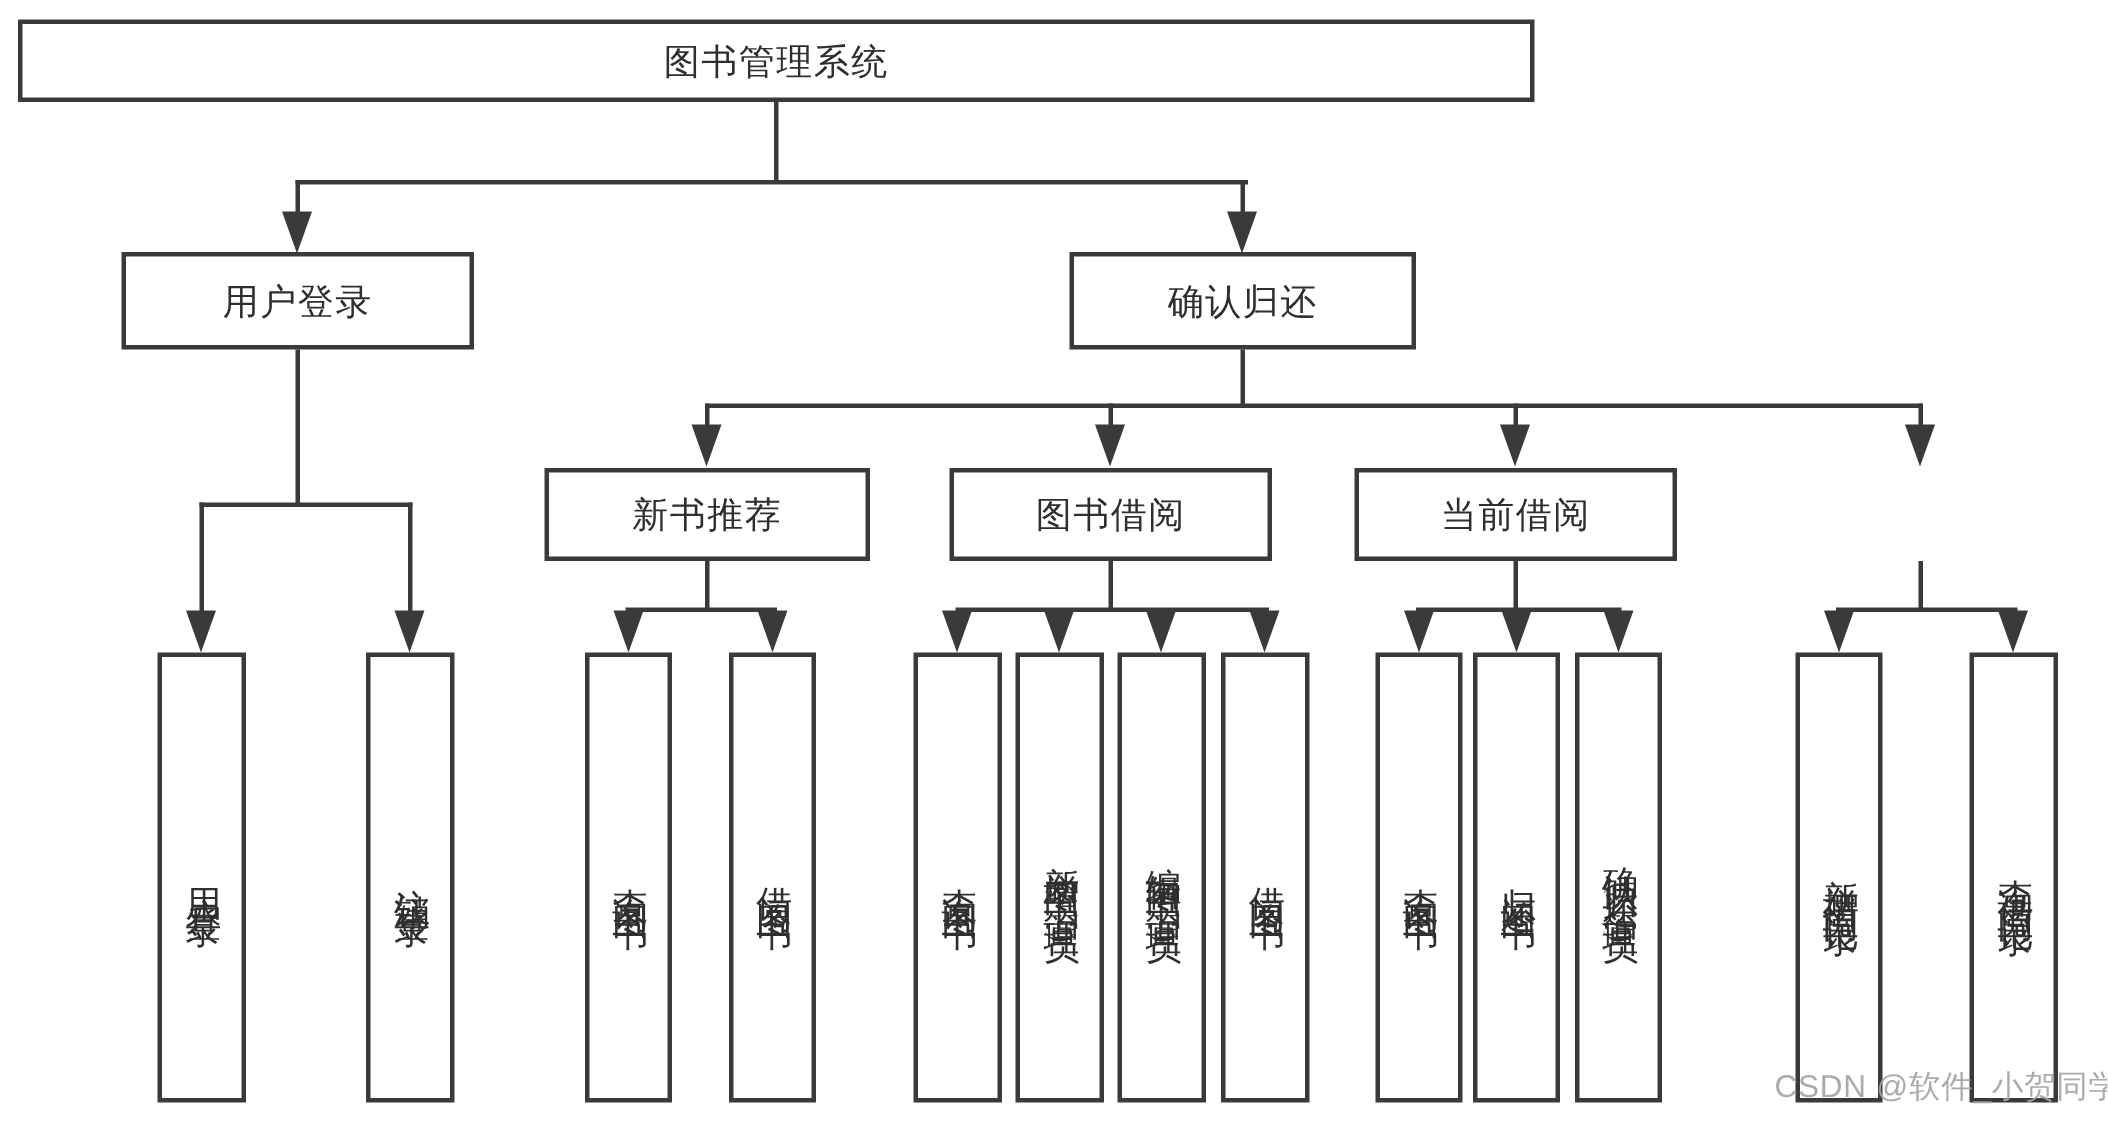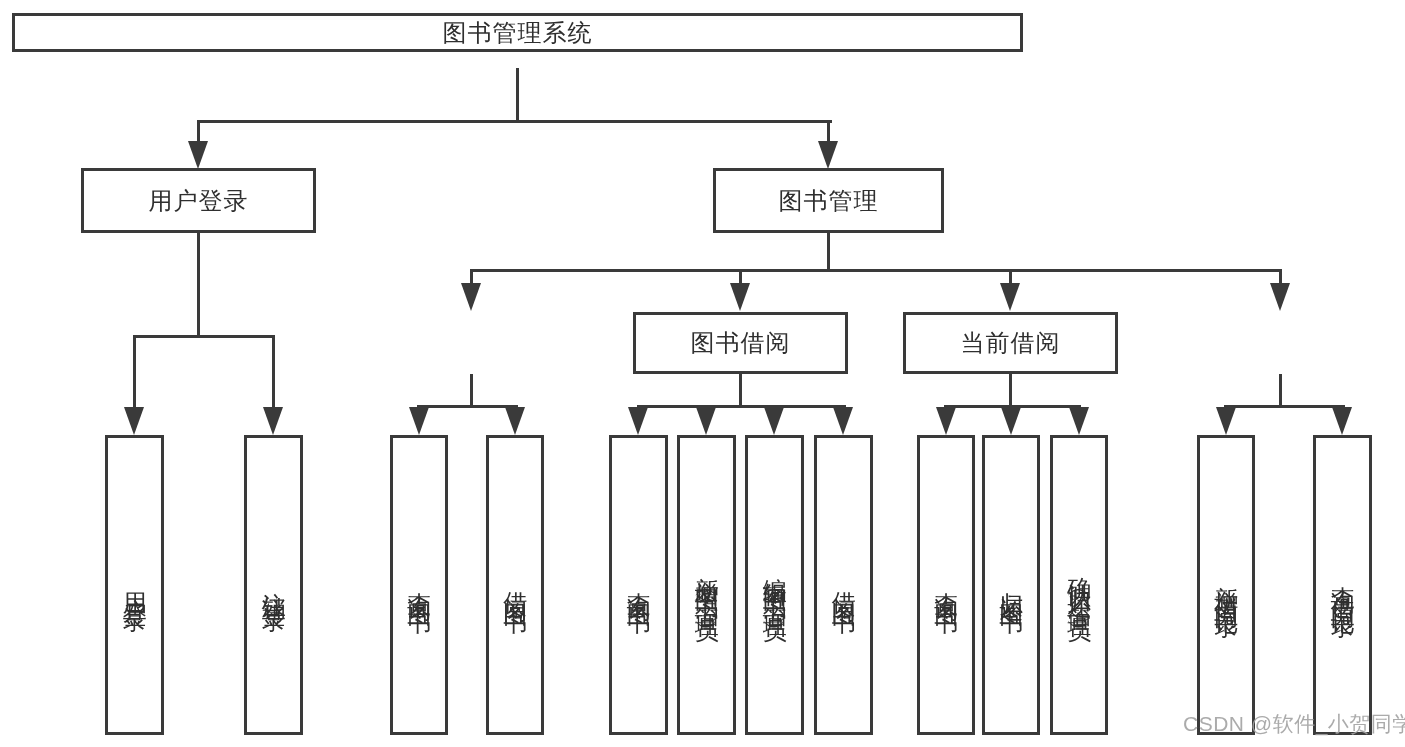--- a/index.html
+++ b/index.html
@@ -52,56 +52,59 @@
     white-space:nowrap;
     z-index:10;
     letter-spacing:0.5px;
   }
 </style>
 </head>
 <body>
 
 <div class="canvas">
 
-  <div class="node" style="left:12px;top:13px;width:1011px;height:39px">
+  <div class="node" style="left:12px;top:13px;width:1011px;height:55px">
     <span>图书管理系统</span>
   </div>
 
   <div class="vl" style="left:516px;top:68px;height:54px"></div>
   <div class="hl" style="left:197px;top:120px;width:635px"></div>
   <div class="vl" style="left:197px;top:120px;height:26px"></div>
   <div class="vl" style="left:827px;top:120px;height:26px"></div>
   <div class="arr" style="left:188px;top:141px"></div>
   <div class="arr" style="left:818px;top:141px"></div>
 
   <div class="node" style="left:81px;top:168px;width:235px;height:65px">
     <span>用户登录</span>
   </div>
   <div class="node" style="left:713px;top:168px;width:231px;height:65px">
-    <span>图书管理</span>
+    <span>确认归还</span>
   </div>
 
   <div class="vl" style="left:197px;top:233px;height:104px"></div>
   <div class="hl" style="left:133px;top:335px;width:142px"></div>
   <div class="vl" style="left:133px;top:335px;height:76px"></div>
   <div class="vl" style="left:272px;top:335px;height:76px"></div>
   <div class="arr" style="left:124px;top:407px"></div>
   <div class="arr" style="left:263px;top:407px"></div>
 
   <div class="vl" style="left:827px;top:233px;height:38px"></div>
   <div class="hl" style="left:470px;top:269px;width:812px"></div>
   <div class="vl" style="left:470px;top:269px;height:17px"></div>
   <div class="vl" style="left:739px;top:269px;height:17px"></div>
   <div class="vl" style="left:1009px;top:269px;height:17px"></div>
   <div class="vl" style="left:1279px;top:269px;height:17px"></div>
   <div class="arr" style="left:461px;top:283px"></div>
   <div class="arr" style="left:730px;top:283px"></div>
   <div class="arr" style="left:1000px;top:283px"></div>
   <div class="arr" style="left:1270px;top:283px"></div>
 
+  <div class="node" style="left:363px;top:312px;width:217px;height:62px">
+    <span>新书推荐</span>
+  </div>
   <div class="node" style="left:633px;top:312px;width:215px;height:62px">
     <span>图书借阅</span>
   </div>
   <div class="node" style="left:903px;top:312px;width:215px;height:62px">
     <span>当前借阅</span>
   </div>
 
   <div class="vl" style="left:470px;top:374px;height:34px"></div>
   <div class="hl" style="left:417px;top:405px;width:101px"></div>
   <div class="arr" style="left:409px;top:407px"></div>

